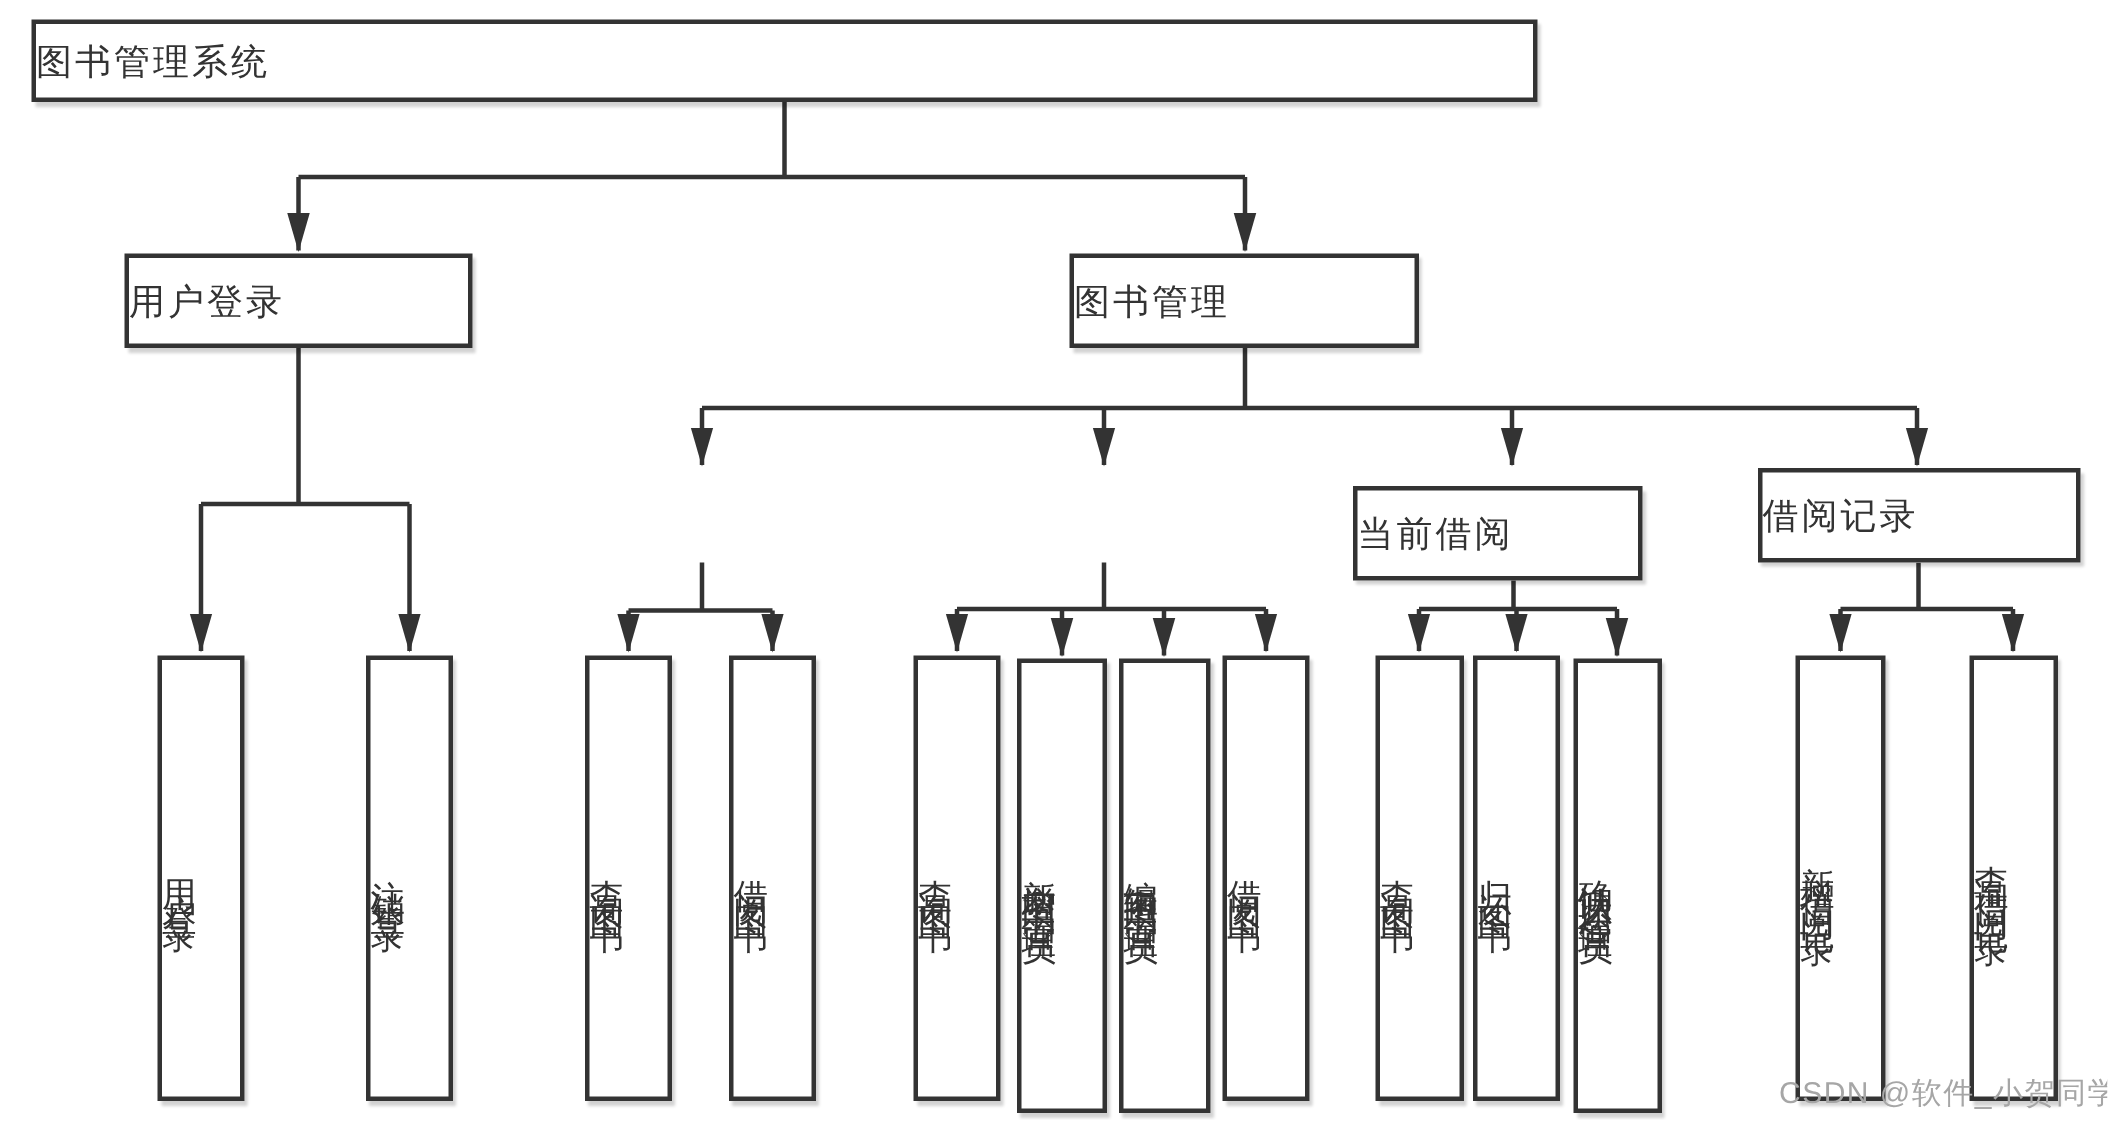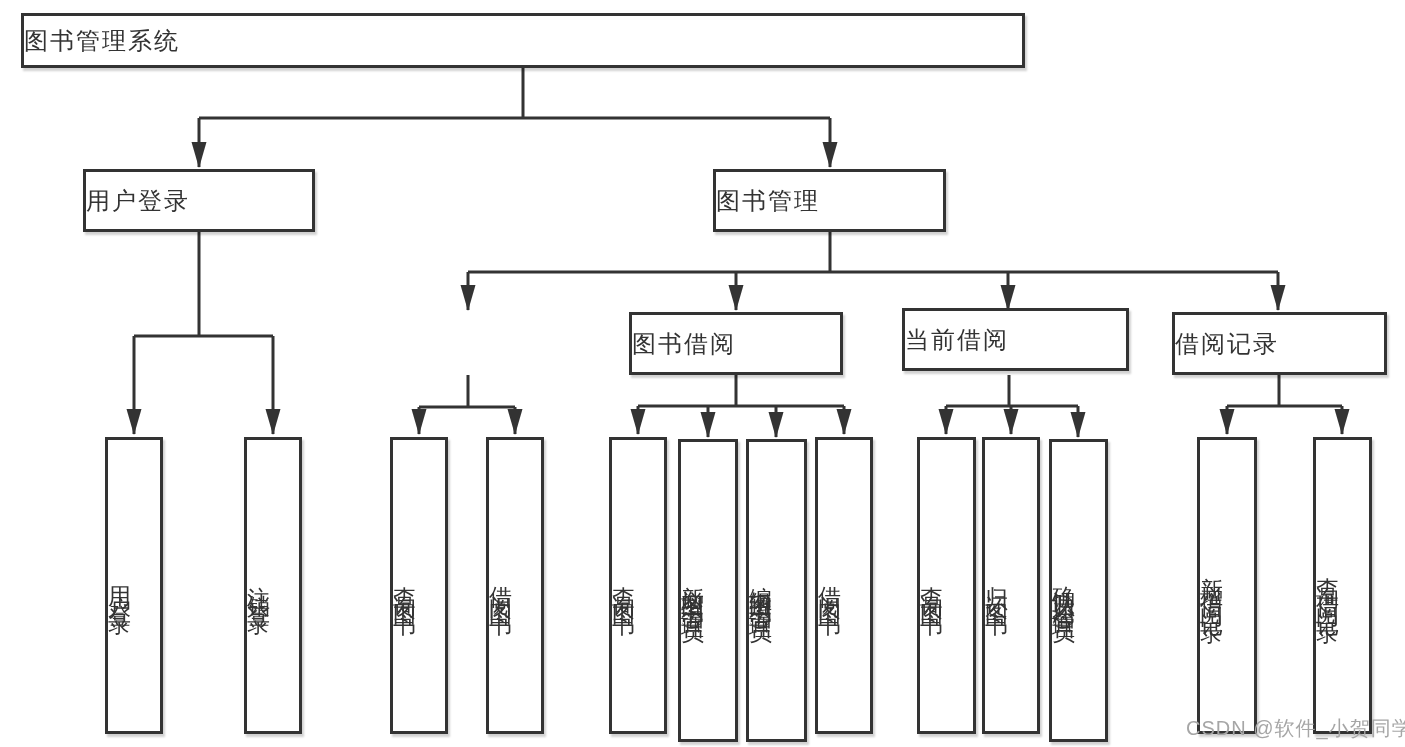--- a/index.html
+++ b/index.html
@@ -117,24 +117,21 @@
     <span class="lbl">图书管理系统</span>
   </div>
 
   <div class="node" style="left:83px;top:169px;width:232px;height:63px">
     <span class="lbl">用户登录</span>
   </div>
   <div class="node" style="left:713px;top:169px;width:233px;height:63px">
     <span class="lbl">图书管理</span>
   </div>
 
-  <div class="node" style="left:629px;top:312px;width:214px;height:63px">
-    <span class="lbl">图书借阅</span>
-  </div>
-  <div class="node" style="left:902px;top:308px;width:227px;height:63px">
+  <div class="node" style="left:902px;top:324px;width:193px;height:63px">
     <span class="lbl">当前借阅</span>
   </div>
   <div class="node" style="left:1172px;top:312px;width:215px;height:63px">
     <span class="lbl">借阅记录</span>
   </div>
 
   <div class="node leaf" style="left:105px;top:437px;width:58px;height:297px">
     <span class="vlbl">用户登录</span>
   </div>
   <div class="node leaf" style="left:244px;top:437px;width:58px;height:297px">

